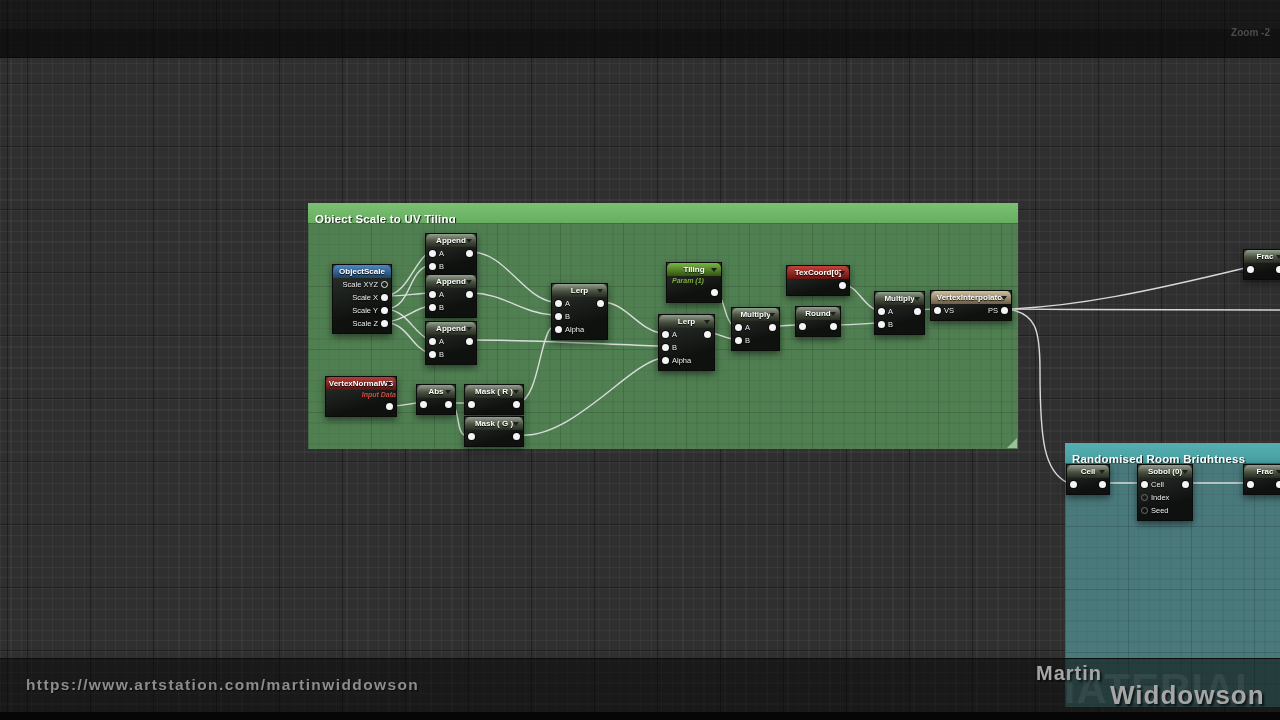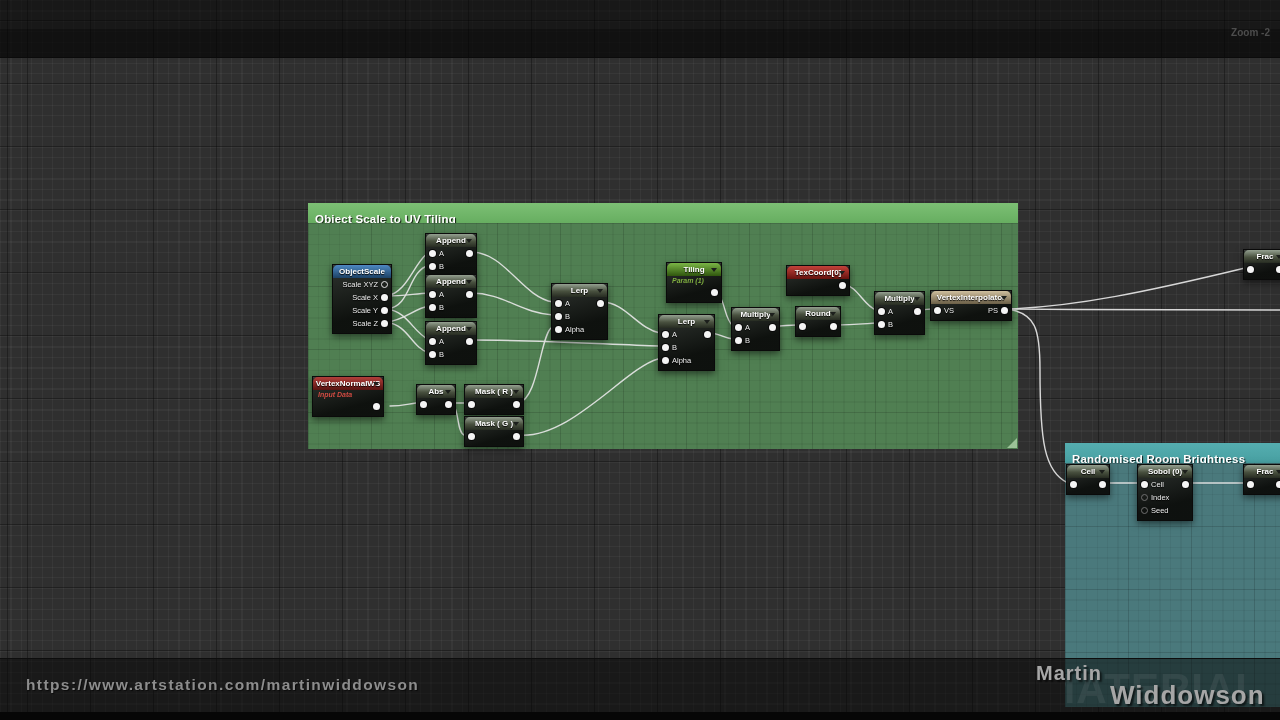--- a/index.html
+++ b/index.html
@@ -176,21 +176,21 @@
         <div class="nrow">
           <div class="pin in filled"></div>
           <span class="lbl">A</span>
           <div class="pin out filled"></div>
         </div>
         <div class="nrow">
           <div class="pin in filled"></div>
           <span class="lbl">B</span>
         </div>
       </div>
-      <div class="node darkred" style="left: 312px; top: 376px; width: 70px;">
+      <div class="node darkred" style="left: 325px; top: 376px; width: 70px; text-align: right;">
         <div class="node-header">VertexNormalWS<div class="caret"></div></div>
         <div class="node-sub red-sub">Input Data</div>
         <div class="nrow outonly">
           <div class="pin out filled"></div>
         </div>
       </div>
       <div class="node math" style="left: 416px; top: 384px; width: 38px;">
         <div class="node-header">Abs<div class="caret"></div></div>
         <div class="nrow">
           <div class="pin in filled"></div>

